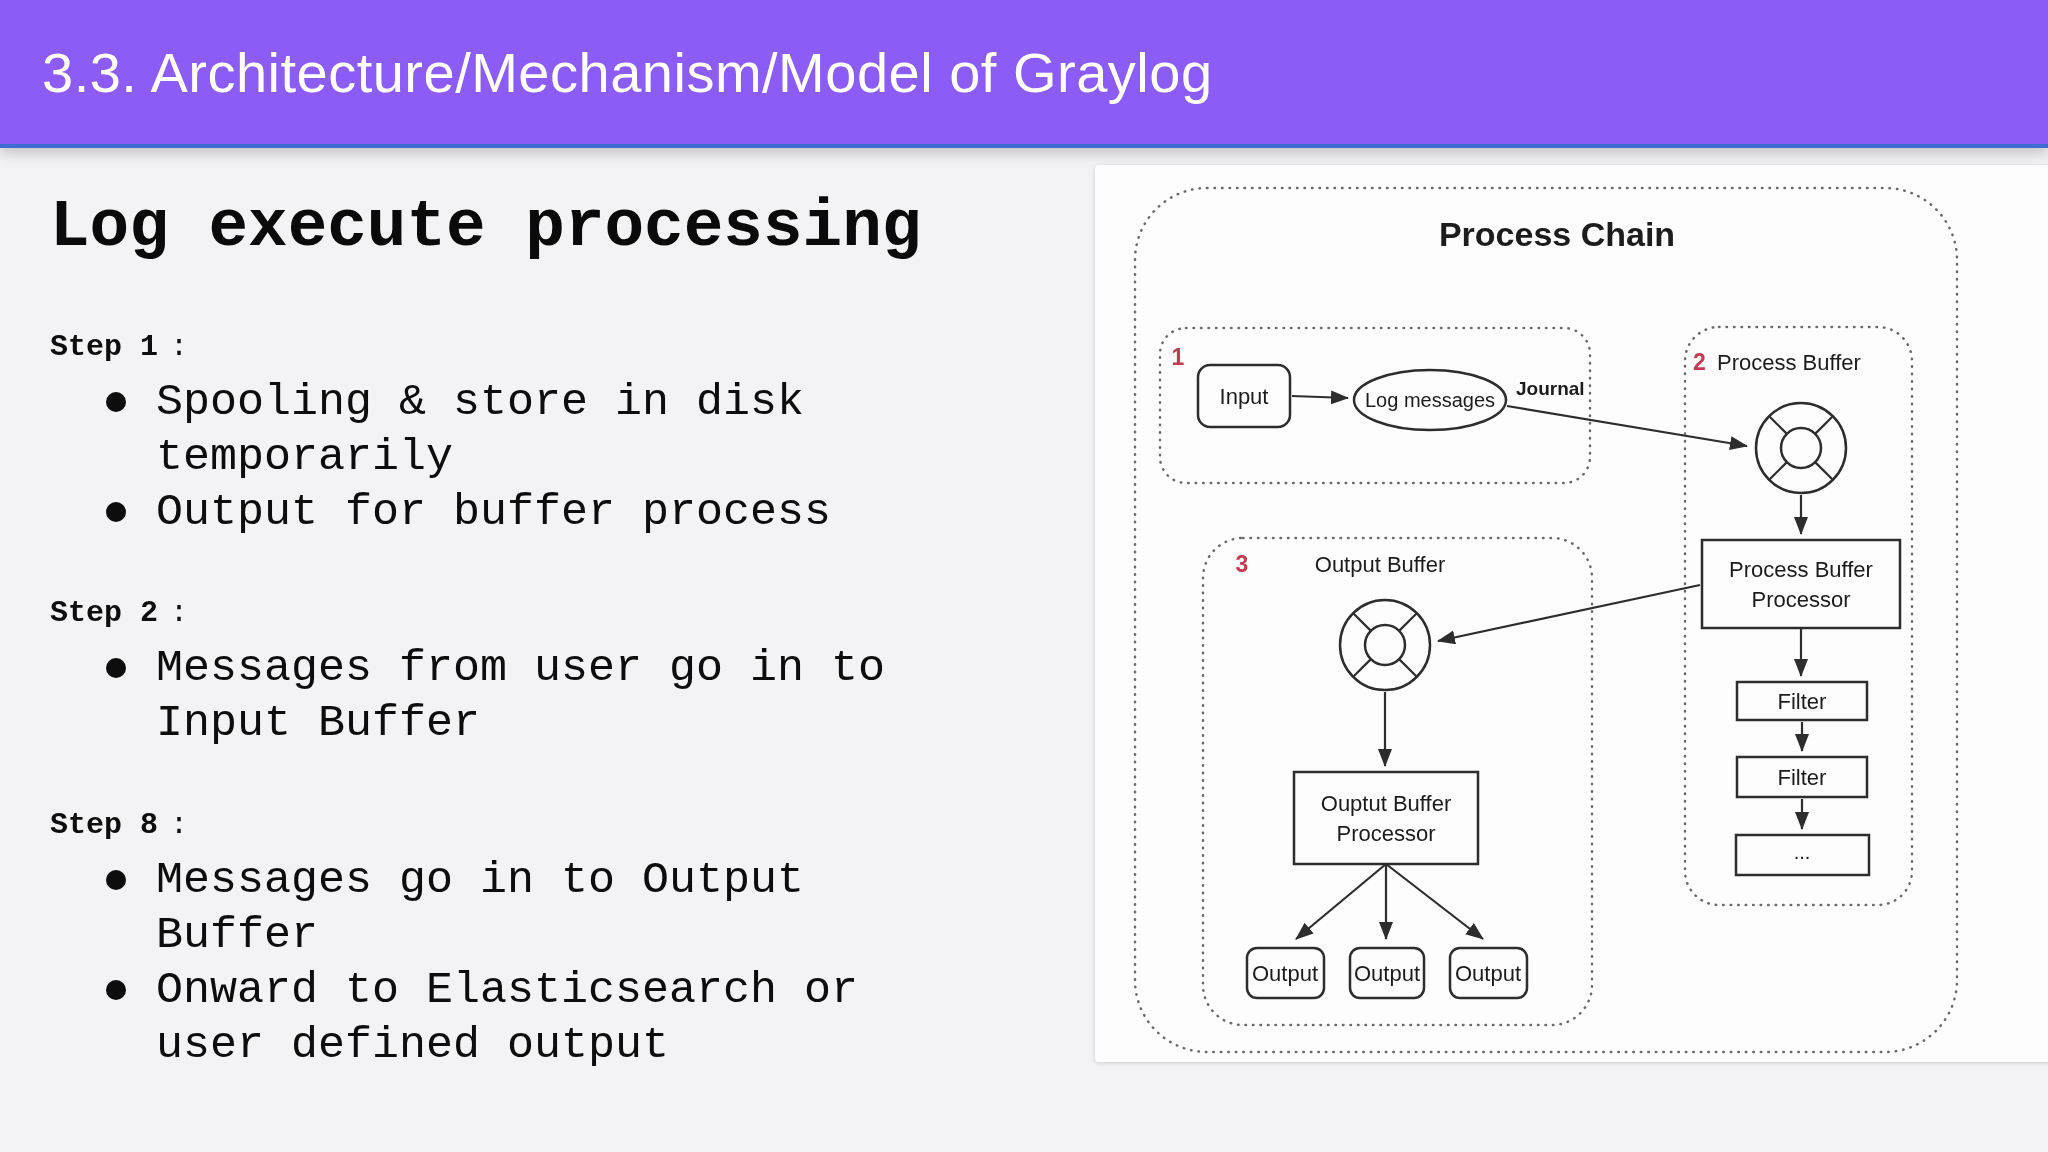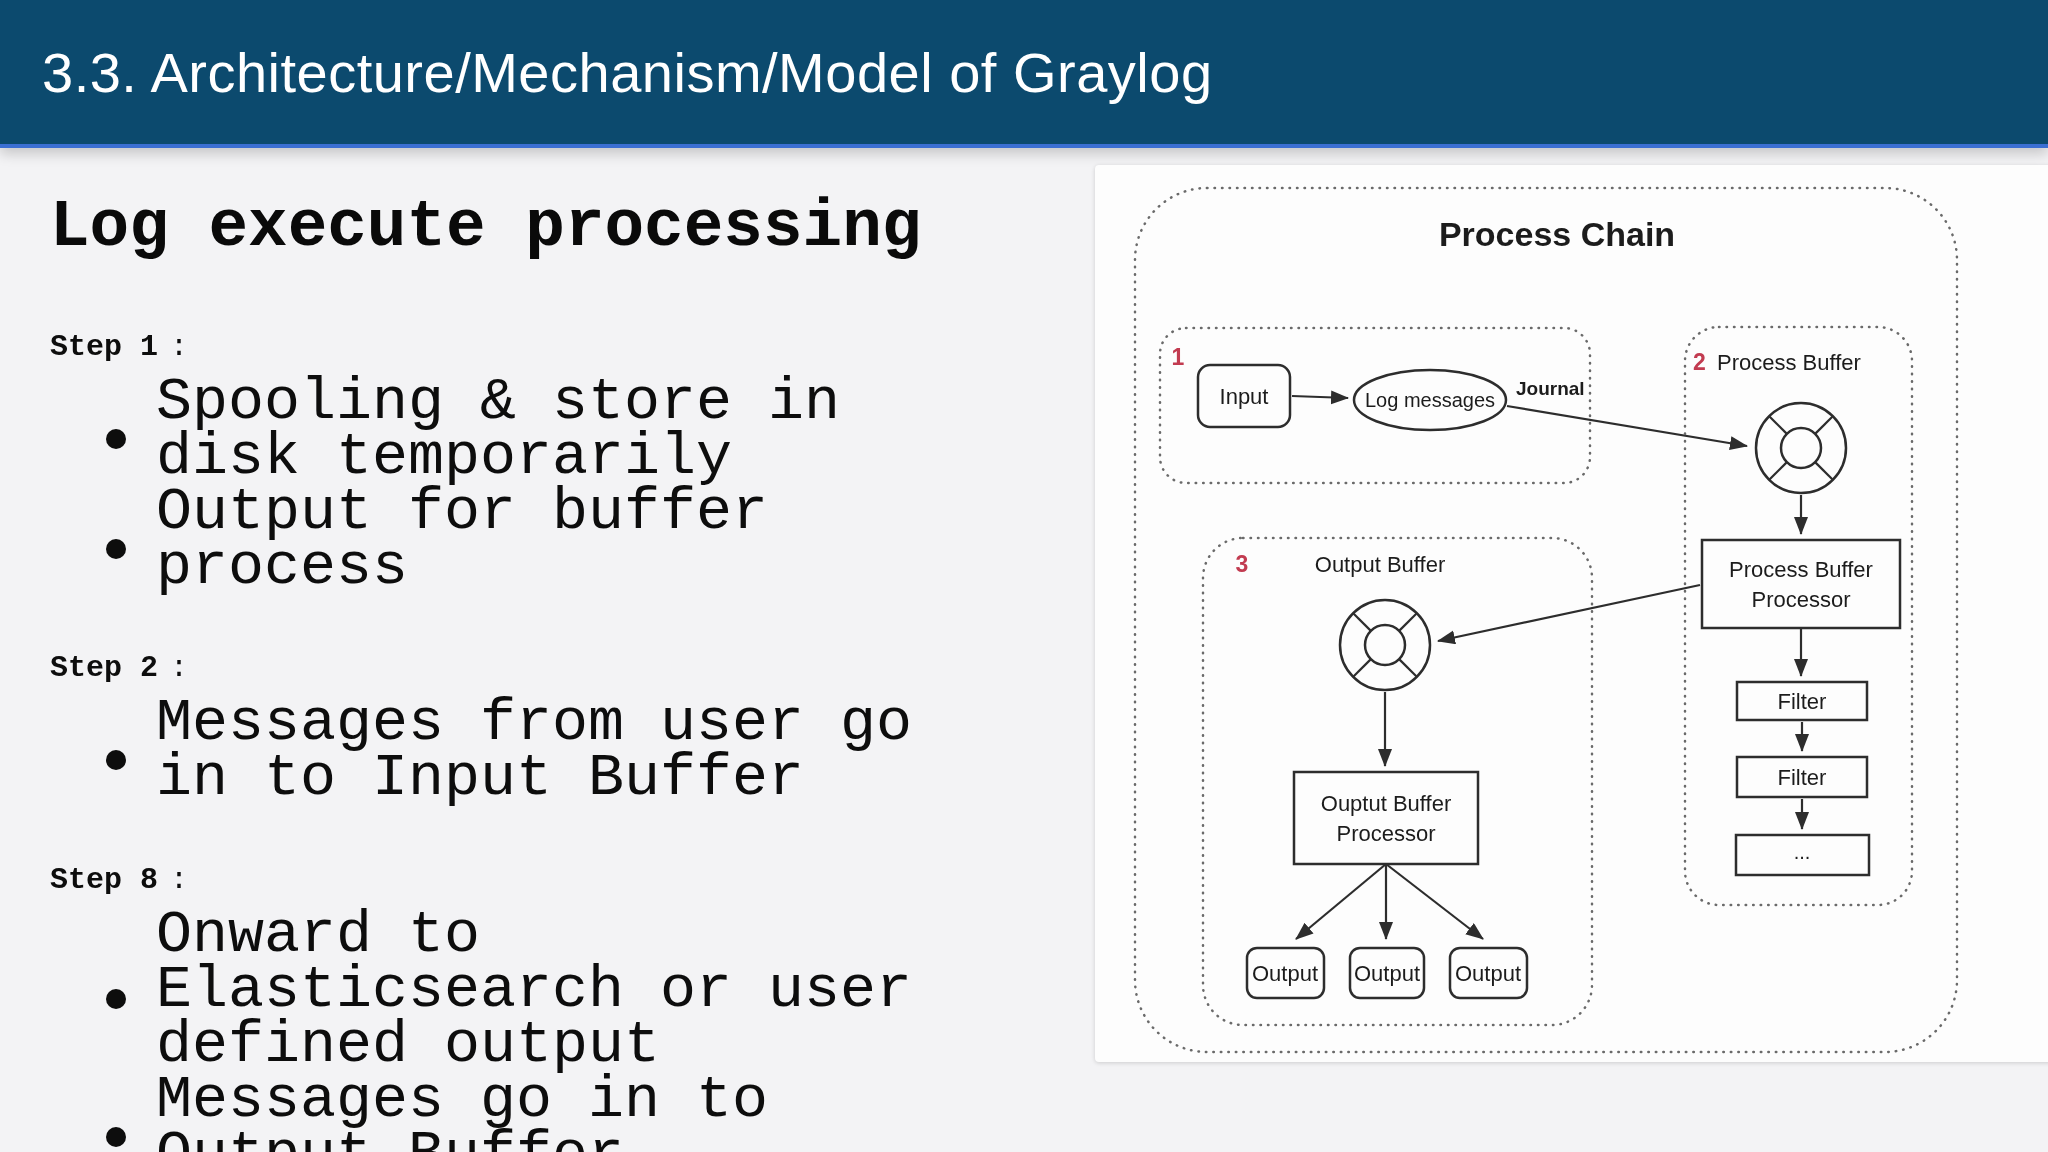--- a/index.html
+++ b/index.html
@@ -5,39 +5,39 @@
   html,body{margin:0;padding:0;}
   body{
     width:2048px;height:1152px;overflow:hidden;position:relative;
     background:#f3f3f5;
     font-family:"Liberation Sans","DejaVu Sans",sans-serif;
     color:#0d0d0d;
   }
   
   .topbar{
     position:absolute;left:0;top:0;width:2048px;height:144px;
-    background:#0c4a6e;border-bottom:4px solid #3b6fd3;
+    background:#8b5cf6;border-bottom:4px solid #3b6fd3;
     box-shadow:0 6px 12px rgba(0,0,0,.18);
     display:flex;align-items:center;
   }
   .topbar-title{
     margin-left:42px;font-size:56px;font-weight:400;color:#ffffff;
     letter-spacing:.5px;white-space:nowrap;
   }
   
   .col{position:absolute;left:50px;top:194px;width:1000px;font-family:Liberation Mono, monospace;}
   .slide-title{margin:0;font-size:66px;line-height:68px;font-weight:bold;color:#0a0a0a;}
   .step{margin:0;}
   .step-1{margin-top:58px;}
   .step-2{margin-top:46px;}
   .step-3{margin-top:47px;}
   .step-h{font-size:30px;line-height:55px;font-weight:bold;}
   .step-colon{font-weight:normal;margin-left:12px;}
   ul.bullets{margin:0;padding:0;list-style:none;}
-  ul.bullets li{display:flex;align-items:center;font-size:60px;line-height:55px;}
+  ul.bullets li{display:flex;align-items:flex-start;font-size:45px;line-height:55px;}
   .dot{width:20px;height:20px;border-radius:50%;background:#0d0d0d;margin:17px 0 0 56px;flex:none;}
   .bullet-text{margin-left:30px;max-width:812px;}
   
   .panel{
     position:absolute;left:1095px;top:165px;width:1003px;height:897px;
     background:#fdfdfd;border-radius:4px;
     box-shadow:0 1px 4px rgba(0,0,0,.16);
   }
   .panel svg{display:block;}
   text{fill:#1c1c1c;font-family:"Liberation Sans","DejaVu Sans",sans-serif;}
@@ -83,25 +83,25 @@
           <span class="bullet-text">Messages from user go in to Input Buffer</span>
         </li>
     </ul>
   </div>
 
   <div class="step step-3">
     <div class="step-h"><span>Step 8</span><span class="step-colon">:</span></div>
     <ul class="bullets">
       <li>
           <span class="dot"></span>
-          <span class="bullet-text">Onward to Elasticsearch or user defined output</span>
+          <span class="bullet-text">Messages go in to Output Buffer</span>
         </li>
       <li>
           <span class="dot"></span>
-          <span class="bullet-text">Messages go in to Output Buffer</span>
+          <span class="bullet-text">Onward to Elasticsearch or user defined output</span>
         </li>
     </ul>
   </div>
 </section>
 
 <section class="panel">
   <svg width="941" height="897" viewBox="0 0 941 897">
     <defs>
       <marker id="ah" markerUnits="userSpaceOnUse" markerWidth="20" markerHeight="16" refX="17" refY="7" orient="auto">
         <path d="M0,0 L18,7 L0,14 Z" fill="#2d2d2d"></path>

